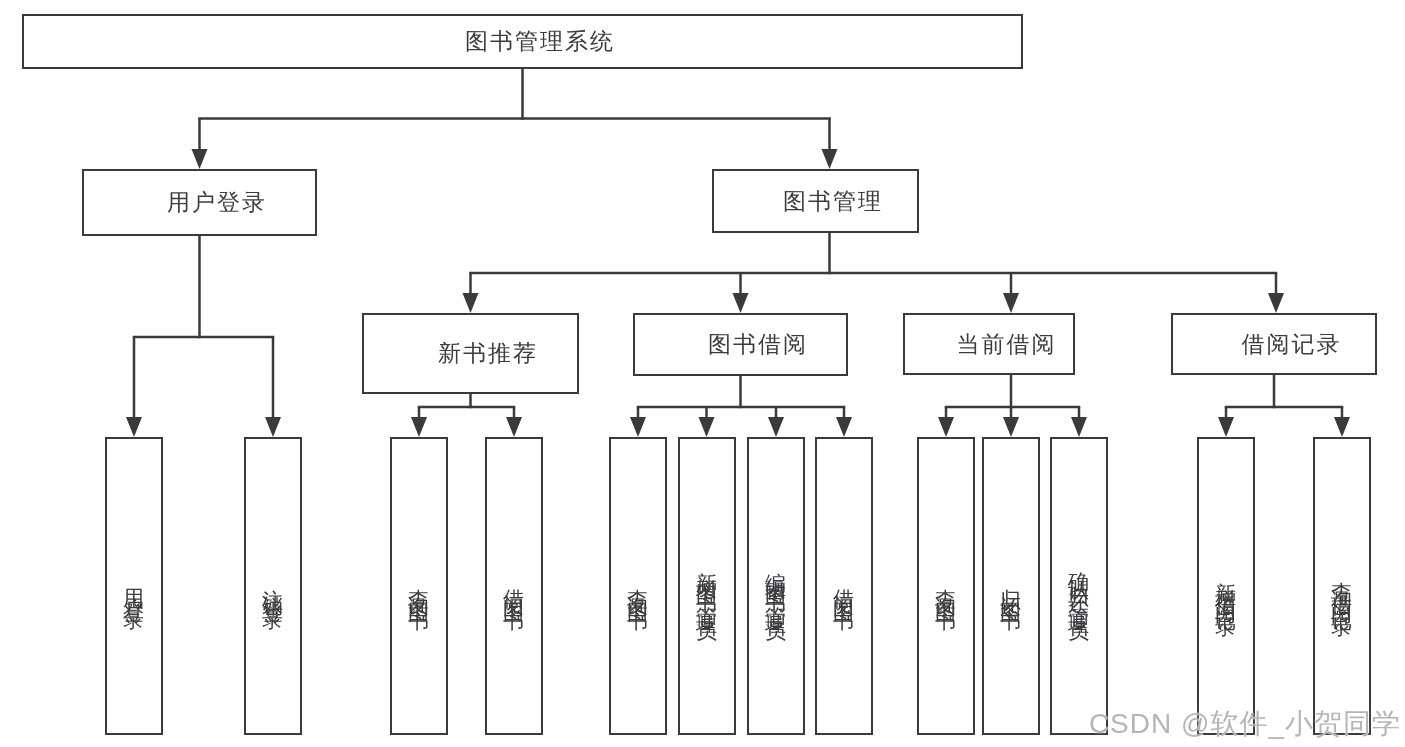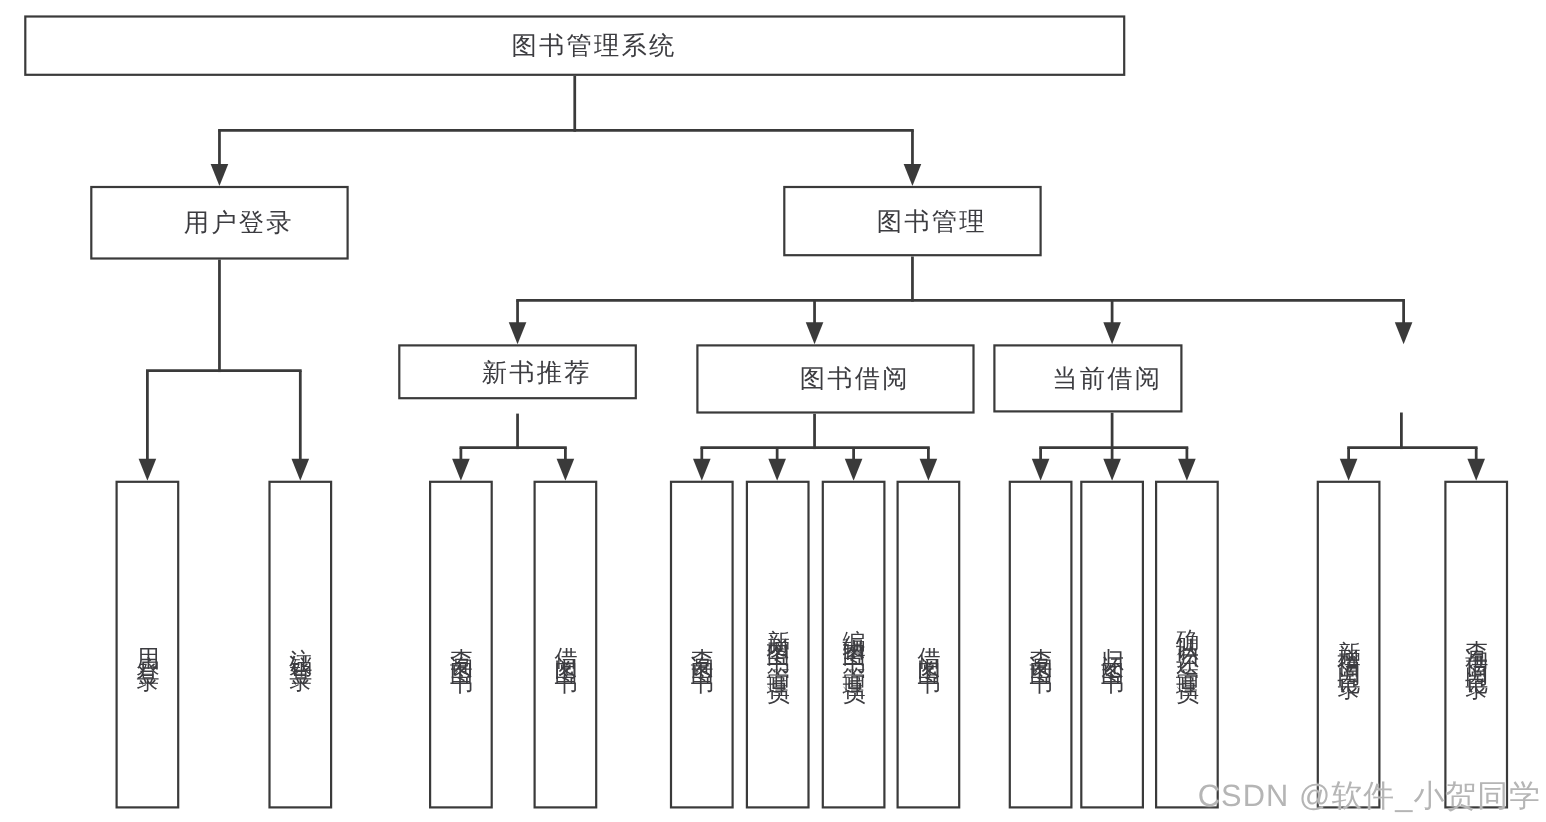--- a/index.html
+++ b/index.html
@@ -158,33 +158,36 @@
     </g>
   </svg>
 
   <div class="hbox" style="left:22px;top:14px;width:1001px;height:55px">
     <span class="lbl">图书管理系统</span>
   </div>
 
   <div class="hbox" style="left:82px;top:169px;width:235px;height:67px">
     <span class="lbl">用户登录</span>
   </div>
-  <div class="hbox" style="left:712px;top:169px;width:235px;height:64px">
+  <div class="hbox" style="left:712px;top:169px;width:207px;height:64px">
     <span class="lbl">图书管理</span>
   </div>
 
-  <div class="hbox" style="left:362px;top:313px;width:217px;height:50px">
+  <div class="hbox" style="left:362px;top:313px;width:217px;height:81px">
     <span class="lbl">新书推荐</span>
   </div>
-  <div class="hbox" style="left:633px;top:313px;width:253px;height:63px">
+  <div class="hbox" style="left:633px;top:313px;width:215px;height:63px">
     <span class="lbl">图书借阅</span>
   </div>
   <div class="hbox" style="left:903px;top:313px;width:172px;height:62px">
     <span class="lbl">当前借阅</span>
   </div>
+  <div class="hbox" style="left:1171px;top:313px;width:206px;height:62px">
+    <span class="lbl">借阅记录</span>
+  </div>
 
   <div class="vbox" style="left:105px">
     <span class="lbl">用户登录</span>
   </div>
   <div class="vbox" style="left:244px">
     <span class="lbl">注销登录</span>
   </div>
 
   <div class="vbox" style="left:390px">
     <span class="lbl">查询图书</span>

